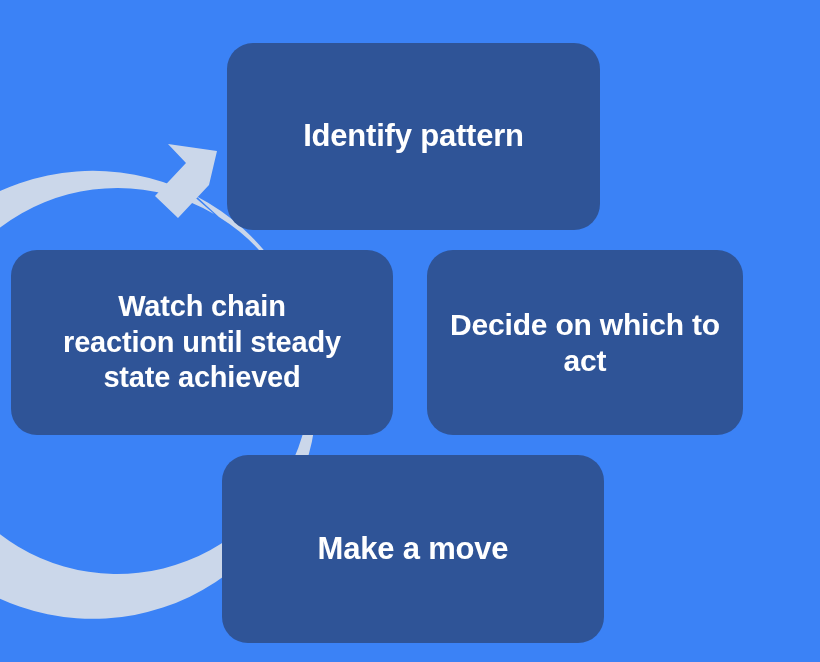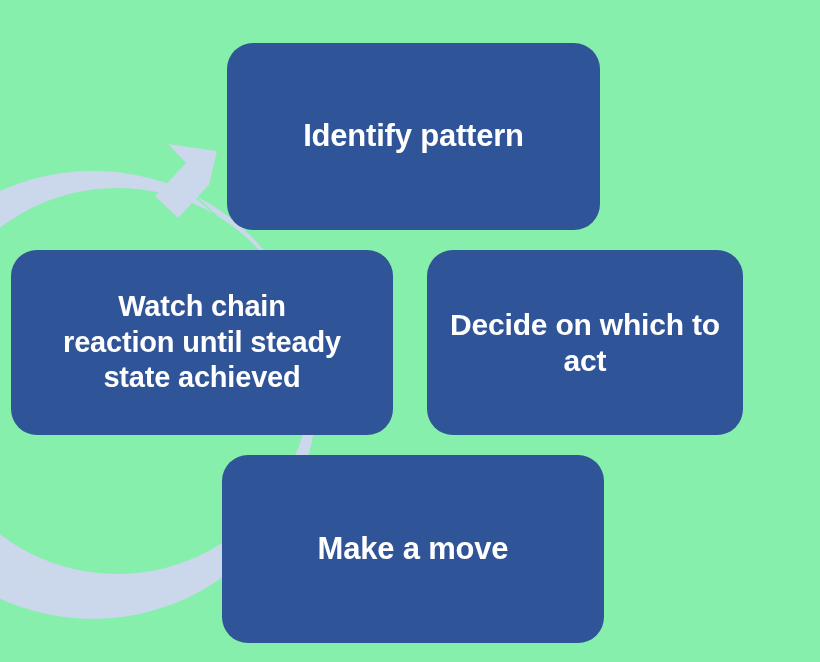--- a/index.html
+++ b/index.html
@@ -10,21 +10,21 @@
     width: 820px;
     height: 662px;
     background: #f6f6f6;
     font-family: "Liberation Sans", sans-serif;
     overflow: hidden;
   }
   #diagram {
     position: relative;
     width: 820px;
     height: 662px;
-    background: #86efac;
+    background: #3b82f6;
   }
   #cycle-arrow-layer {
     position: absolute;
     left: 0;
     top: 0;
     width: 820px;
     height: 662px;
     z-index: 1;
   }
   .node-box {

